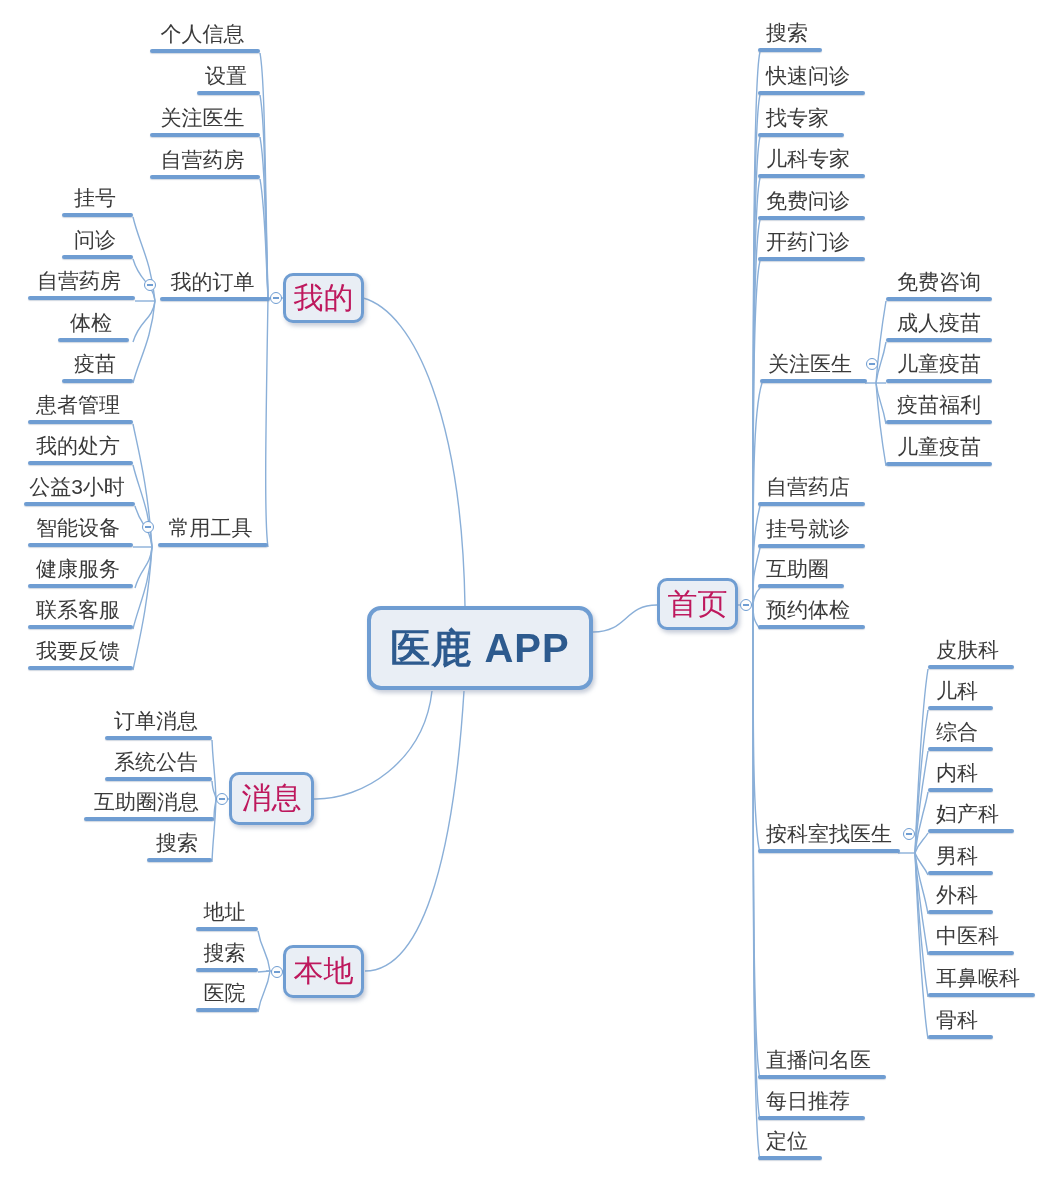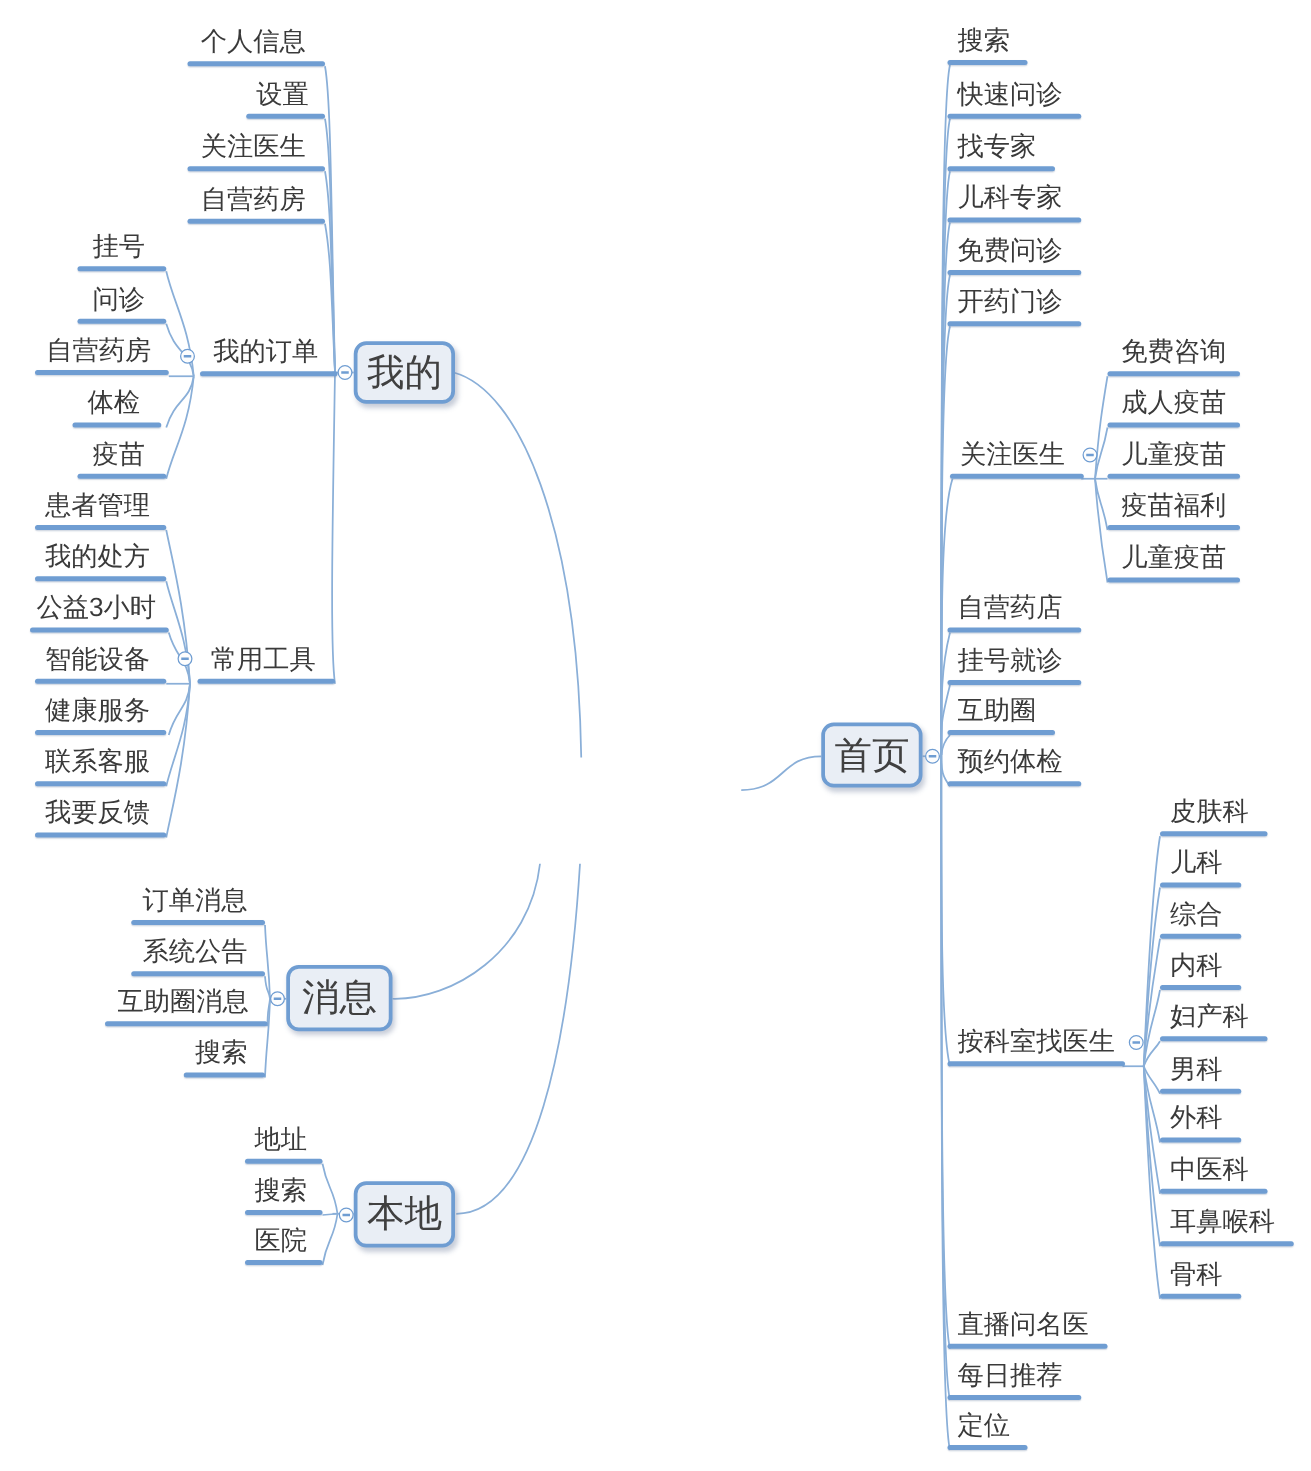--- a/index.html
+++ b/index.html
@@ -11,21 +11,21 @@
   .leaf .t{display:block;height:29px;line-height:27px;font-size:21px;color:#3a3a3a;white-space:nowrap;}
   .leaf.r .t{text-align:center;padding-right:5px;}
   .leaf.l .t{text-align:left;padding-left:8px;}
   .leaf.l2 .t{padding-left:11px;}
   .leaf .ul{display:block;height:4px;border-radius:2px;background:#6f9dd2;
             box-shadow:0 1px 1px rgba(120,140,170,.35);}
   
   .node{position:absolute;display:flex;align-items:center;justify-content:center;
         box-sizing:border-box;background:#e9eef5;border:3px solid #6f9dd2;border-radius:10px;
         box-shadow:2px 3px 4px rgba(130,145,170,.45);}
-  .node .nt{font-size:30px;color:#404040;white-space:nowrap;}
+  .node .nt{font-size:30px;color:#be185d;white-space:nowrap;}
   .node.root{border-width:4px;border-radius:14px;}
   .node.root .nt{font-size:40px;font-weight:bold;color:#2d5a8e;letter-spacing:1px;}
   
   .cc{position:absolute;width:12px;height:12px;box-sizing:border-box;border:1.5px solid #6f9dd2;
       border-radius:50%;background:#fdfdfd;}
   .cc::after{content:"";position:absolute;left:2px;right:2px;top:50%;margin-top:-1px;height:1.5px;background:#6f9dd2;}
 </style>
 </head>
 <body>
 
@@ -103,20 +103,23 @@
       <path d="M915,853 C919,821 924,814 928,792"></path>
       <path d="M915,853 C919,842 924,840 928,833"></path>
       <path d="M915,853 C919,863 924,866 928,875"></path>
       <path d="M915,853 C919,883 924,890 928,914"></path>
       <path d="M915,853 C919,903 924,929 928,955"></path>
       <path d="M915,853 C919,924 924,971 928,997"></path>
       <path d="M915,853 C919,945 924,1013 928,1039"></path>
     </g>
   </svg>
 
+  <div class="node root" style="left:367px;top:606px;width:226px;height:84px">
+    <span class="nt">医鹿 APP</span>
+  </div>
   <div class="node" style="left:283px;top:273px;width:81px;height:50px">
     <span class="nt">我的</span>
   </div>
   <div class="node" style="left:229px;top:772px;width:85px;height:53px">
     <span class="nt">消息</span>
   </div>
   <div class="node" style="left:283px;top:945px;width:81px;height:53px">
     <span class="nt">本地</span>
   </div>
   <div class="node" style="left:657px;top:578px;width:81px;height:52px">

